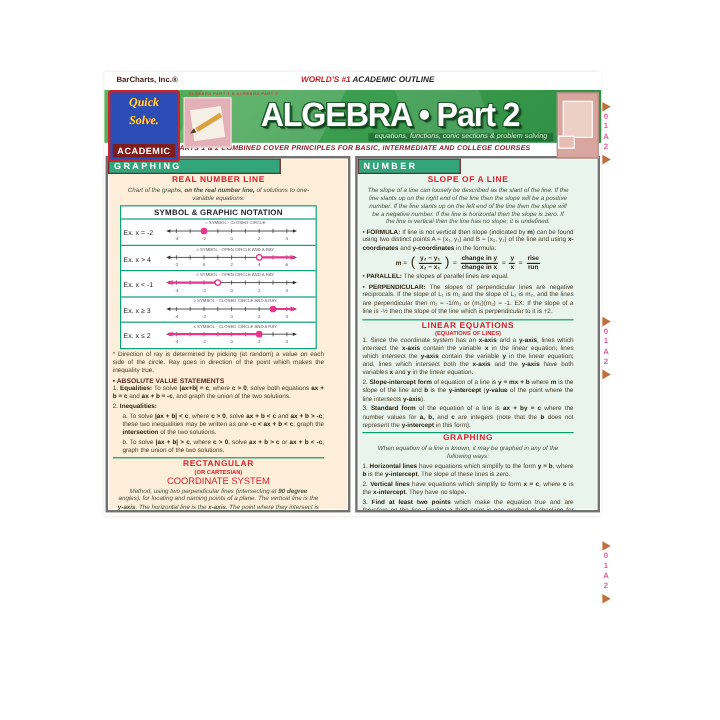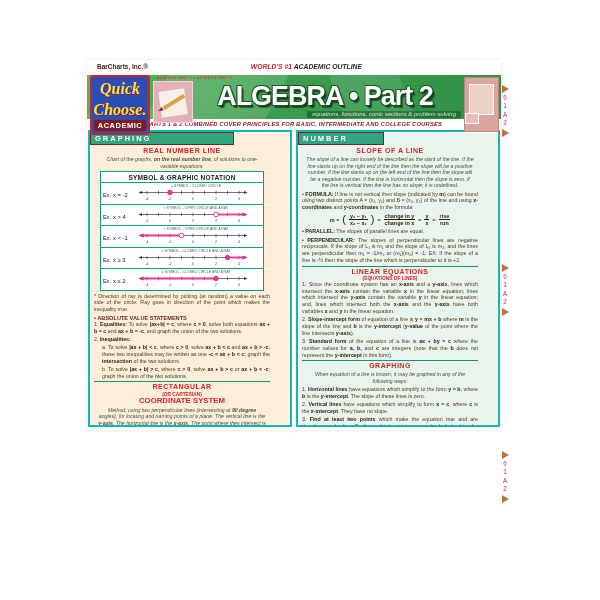--- a/index.html
+++ b/index.html
@@ -11,44 +11,44 @@
   .brand{position:absolute;left:10px;top:3px;font-size:6.5px;font-weight:bold;color:#47201c;}
   .outline{position:absolute;left:53%;top:3px;transform:translateX(-50%);font-size:6.8px;font-weight:bold;font-style:italic;white-space:nowrap;}
   .w1{color:#cf2027;}
   .ao{color:#1e1e1e;}
   
   .banner{position:relative;height:44px;background:linear-gradient(135deg,#5cb55e 0%,#3c9e4e 45%,#2f8f46 100%);overflow:visible;}
   .banner .shape1{position:absolute;left:70px;top:0;width:120px;height:44px;background:rgba(255,255,255,.14);transform:skewX(-28deg);}
   .banner .shape2{position:absolute;left:250px;top:0;width:70px;height:44px;background:rgba(255,255,255,.10);transform:skewX(20deg);}
   .fineprint{position:absolute;left:70px;top:1px;width:240px;font-size:3.5px;color:#d92b2b;letter-spacing:.4px;white-space:nowrap;overflow:hidden;}
   .logo{position:absolute;left:3px;top:0px;width:60px;height:60px;background:#2b4db5;border:2px solid #c8242b;border-radius:3px;z-index:6;box-sizing:border-box;text-align:center;}
-  .logo .q{font-family:"Liberation Serif",serif;font-style:italic;font-weight:bold;color:#ffe23c;font-size:16px;line-height:1.05;margin-top:4px;text-shadow:.6px .6px 0 #a01818;}
+  .logo .q{font-family:"Liberation Serif",serif;font-style:italic;font-weight:bold;color:#ffe23c;font-size:10px;line-height:1.05;margin-top:4px;text-shadow:.6px .6px 0 #a01818;}
   .logo .badge{position:absolute;left:2px;right:2px;bottom:2px;background:#7f1d1d;color:#fff;font-size:7.5px;font-weight:bold;letter-spacing:.5px;padding:1px 0;}
   .pencilart{position:absolute;left:66px;top:6px;width:38px;height:40px;background:#e3b0b8;border:1px solid #f2d9d9;z-index:5;overflow:hidden;}
   .pencilart .sheet{position:absolute;left:6px;top:8px;width:26px;height:26px;background:#f6efe6;transform:rotate(-8deg);}
   .pencilart .pencil{position:absolute;left:8px;top:18px;width:24px;height:4px;background:#d9a23e;transform:rotate(-32deg);}
   .pencilart .tip{position:absolute;left:4px;top:26px;width:0;height:0;border-top:2px solid transparent;border-bottom:2px solid transparent;border-right:5px solid #5a3c20;transform:rotate(-32deg);}
   .title{position:absolute;left:104px;right:42px;top:5px;text-align:center;color:#fff;font-weight:bold;font-size:28px;letter-spacing:-1px;white-space:nowrap;text-shadow:-1px -1px 0 #1c5c2a,1px -1px 0 #1c5c2a,-1px 1px 0 #1c5c2a,1.5px 1.5px 0 #14401d,2.5px 2.5px 1px rgba(10,40,15,.6);transform:scaleX(.96);}
   .subtitle{position:absolute;right:40px;bottom:1px;background:rgba(10,70,35,.45);color:#d8ecc9;font-style:italic;font-size:6px;padding:0 5px 1px 5px;white-space:nowrap;}
   .preview{position:absolute;right:2px;top:2px;width:33px;height:53px;background:#d8a69e;border:1px solid #b98a84;z-index:5;}
   .preview .inner{position:absolute;left:4px;top:6px;right:4px;bottom:16px;background:#ecd0c8;border:1px solid #fff;}
   .preview .bar{position:absolute;left:4px;bottom:5px;right:4px;height:7px;background:#e8bdb4;border:1px solid #fff;}
   
   .strip{height:9px;text-align:center;font-size:5.8px;font-weight:bold;font-style:italic;color:#8c1f26;padding-top:2px;letter-spacing:.2px;}
   
   .cols{display:flex;gap:4px;padding:0 1px 3px 1px;}
-  .panel{flex:1;border:2px solid #14b8a6;box-shadow:inset 0 0 0 1px rgba(255,255,255,.85);height:297px;overflow:hidden;box-sizing:border-box;padding:1px 20px 2px 4px;position:relative;}
+  .panel{flex:1;border:2px solid #737373;box-shadow:inset 0 0 0 1px rgba(255,255,255,.85);height:297px;overflow:hidden;box-sizing:border-box;padding:1px 20px 2px 4px;position:relative;}
   .panel.leftp{background:#fdeeda;}
   .panel.rightp{background:#e9f5ec;}
   .bar{background:#33a57d;border:1px solid #7a1f2b;color:#fff;font-size:7.5px;font-weight:bold;letter-spacing:2px;padding:1px 8px 1px 4px;width:max-content;margin:-1px 0 2px -4px;}
   .bar.graphbar{min-width:130px;}
   .bar.linesbar{min-width:72px;}
   .red-head{color:#d6232e;font-weight:bold;text-align:center;font-size:7px;letter-spacing:.5px;line-height:1.15;}
   .red-sub{color:#d6232e;font-weight:bold;text-align:center;font-size:4.8px;line-height:1.1;}
-  .red-big{color:#d6232e;font-weight:bold;text-align:center;font-size:7.8px;line-height:1.15;}
+  .red-big{color:#d6232e;font-weight:normal;text-align:center;font-size:7.8px;line-height:1.15;}
   .intro{font-style:italic;color:#44543a;font-size:5.2px;text-align:center;margin:1px 4px 2px 4px;line-height:1.25;}
   .body-txt,.li{color:#4a3a22;font-size:5.3px;line-height:1.28;text-align:justify;margin-bottom:1.5px;}
   .li b,.body-txt b{color:#2e2310;}
   .lead{font-weight:bold;color:#5a2a1a;font-size:5.6px;margin-top:2px;}
   .ind1{margin-left:8px;}
   .sect{border-top:1px solid #0c9c74;margin-top:2px;padding-top:1px;}
   
   .nlbox{width:162px;margin:1px auto 2px auto;background:#fff;border:1.4px solid #0aa078;}
   .nlbox-title{font-size:6.6px;font-weight:bold;color:#1e1e1e;text-align:center;border-bottom:1px solid #0aa078;padding:1.5px 0;letter-spacing:.2px;}
   .nl-row{border-bottom:.8px solid #0aa078;padding:1px 2px 1.5px 2px;}
@@ -78,21 +78,21 @@
       <span class="brand">BarCharts, Inc.®</span>
       <span class="outline"><span class="w1">WORLD'S #1</span><span class="ao"> ACADEMIC OUTLINE</span></span>
     </div>
 
     <div class="banner">
       <div class="shape1"></div>
       <div class="shape2"></div>
       <div class="fineprint">ALGEBRA PART 1 &amp; ALGEBRA PART 2</div>
       <div class="logo">
         <div class="q">Quick</div>
-        <div class="q">Choose.</div>
+        <div class="q">Solve.</div>
         <div class="badge">ACADEMIC</div>
       </div>
       <div class="pencilart">
         <div class="sheet"></div>
         <div class="pencil"></div>
         <div class="tip"></div>
       </div>
       <div class="title">ALGEBRA • Part 2</div>
       <div class="subtitle">equations, functions, conic sections &amp; problem solving</div>
       <div class="preview">

